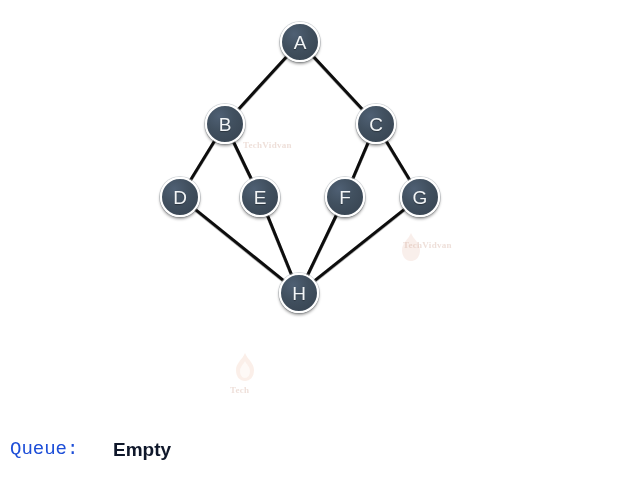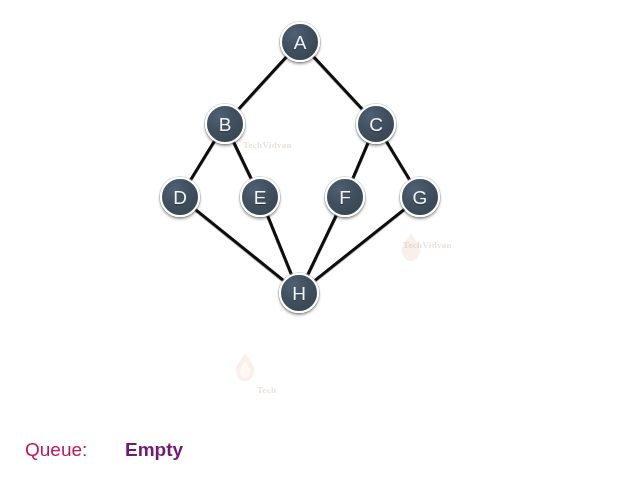--- a/index.html
+++ b/index.html
@@ -93,36 +93,36 @@
 
   #queue-row {
     position: absolute;
     left: 0;
     top: 436px;
     width: 630px;
     height: 34px;
   }
   #queue-label {
     position: absolute;
-    left: 25px;
+    left: 10px;
     top: 4px;
-    font-family: Liberation Sans, sans-serif;
+    font-family: Liberation Mono, monospace;
     font-size: 19px;
-    color: #be185d;
+    color: #1d4ed8;
     line-height: 1;
     white-space: nowrap;
   }
   #queue-value {
     position: absolute;
-    left: 125px;
+    left: 113px;
     top: 4px;
     font-family: "Liberation Sans", sans-serif;
     font-size: 19px;
     font-weight: 700;
-    color: #701a75;
+    color: #0f172a;
     line-height: 1;
     white-space: nowrap;
   }
 </style>
 </head>
 <body>
 
 <div id="stage">
 
   <div id="graph-area">
@@ -151,21 +151,21 @@
       <path d="M13 1 C16 8 22 11 22 18 C22 25 18 29 13 29 C8 29 4 25 4 18 C4 11 10 8 13 1 Z" fill="#e8a07a" opacity="0.55"></path>
       <path d="M13 9 C15 13 18 15 18 19 C18 23 16 26 13 26 C10 26 8 23 8 19 C8 15 11 13 13 9 Z" fill="#ffffff" opacity="0.6"></path>
     </svg>
     <svg class="wm-flame" style="left:398px; top:232px;" viewBox="0 0 26 30">
       <path d="M13 1 C16 8 22 11 22 18 C22 25 18 29 13 29 C8 29 4 25 4 18 C4 11 10 8 13 1 Z" fill="#d98a72" opacity="0.45"></path>
     </svg>
 
     <div id="watermark-layer">
         <div class="watermark" style="left: 243px; top: 140px;">TechVidvan</div>
         <div class="watermark" style="left: 403px; top: 240px;">TechVidvan</div>
-        <div class="watermark" style="left: 230px; top: 385px; margin-left: 27px;">Tech</div>
+        <div class="watermark" style="left: 230px; top: 385px;">Tech</div>
       </div>
 
     <div id="nodes-layer">
         <div class="graph-node" style="left: 280px; top: 22px;">
           <span class="node-label">A</span>
         </div>
         <div class="graph-node" style="left: 205px; top: 104px;">
           <span class="node-label">B</span>
         </div>
         <div class="graph-node" style="left: 356px; top: 104px;">

